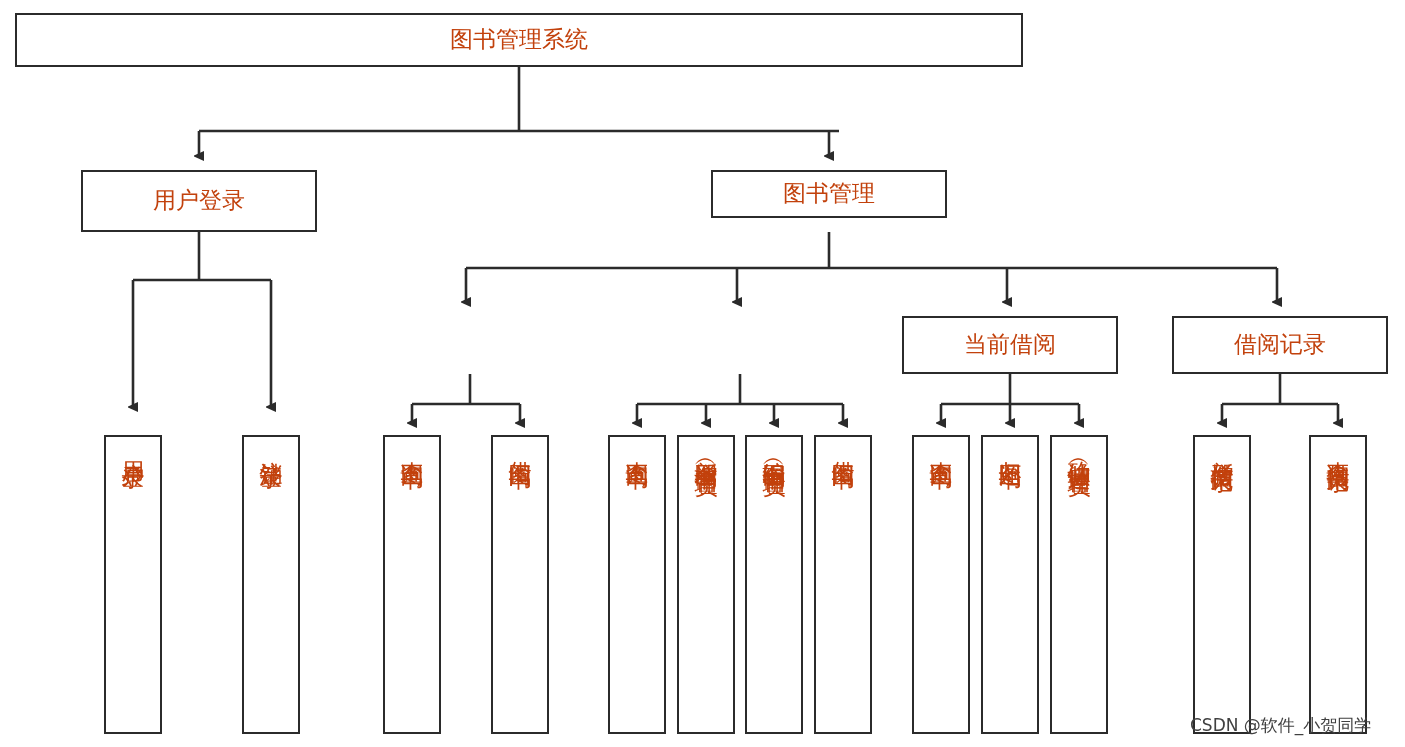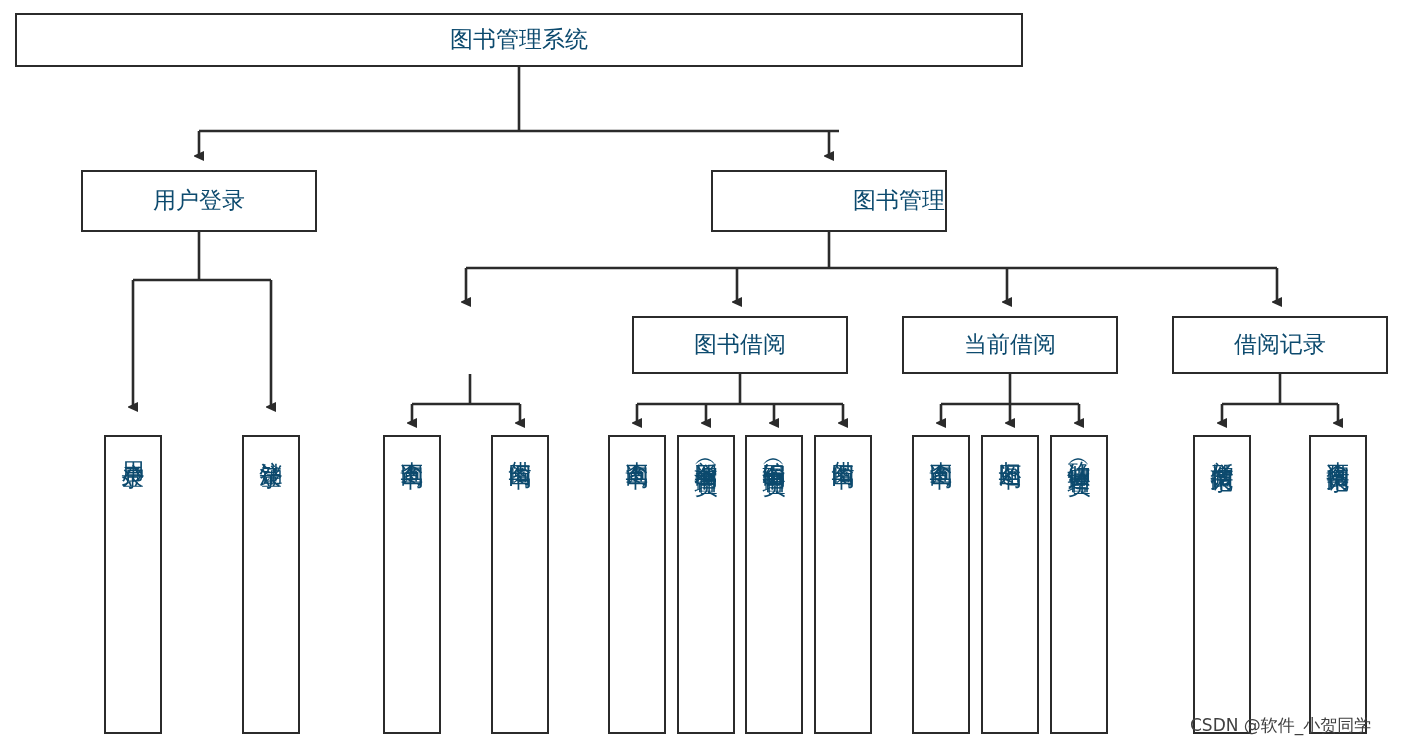--- a/index.html
+++ b/index.html
@@ -29,21 +29,21 @@
     pointer-events: none;
   }
   .node {
     position: absolute;
     box-sizing: border-box;
     background: #ffffff;
     border: 2px solid #2b2b2b;
     display: flex;
     align-items: center;
     justify-content: center;
-    color: #0c4a6e;
+    color: #c2410c;
     z-index: 2;
   }
   .node .label {
     display: block;
     text-align: center;
     line-height: 1.18;
     white-space: nowrap;
   }
   .node.horizontal .label {
     font-size: 23px;
@@ -129,27 +129,24 @@
     </g>
   </svg>
 
   <div class="node root horizontal" style="left:15px; top:13px; width:1008px; height:54px;">
     <span class="label">图书管理系统</span>
   </div>
 
   <div class="node horizontal" style="left:81px; top:170px; width:236px; height:62px;">
     <span class="label">用户登录</span>
   </div>
-  <div class="node horizontal" style="left:711px; top:170px; width:236px; height:62px;justify-content:flex-end;">
+  <div class="node horizontal" style="left:711px; top:170px; width:236px; height:48px;">
     <span class="label">图书管理</span>
   </div>
 
-  <div class="node horizontal" style="left:632px; top:316px; width:216px; height:58px;">
-    <span class="label">图书借阅</span>
-  </div>
   <div class="node horizontal" style="left:902px; top:316px; width:216px; height:58px;">
     <span class="label">当前借阅</span>
   </div>
   <div class="node horizontal" style="left:1172px; top:316px; width:216px; height:58px;">
     <span class="label">借阅记录</span>
   </div>
 
   <div class="node vertical" style="left:104px; top:435px; width:58px; height:299px;">
     <span class="label">用户登录</span>
   </div>

